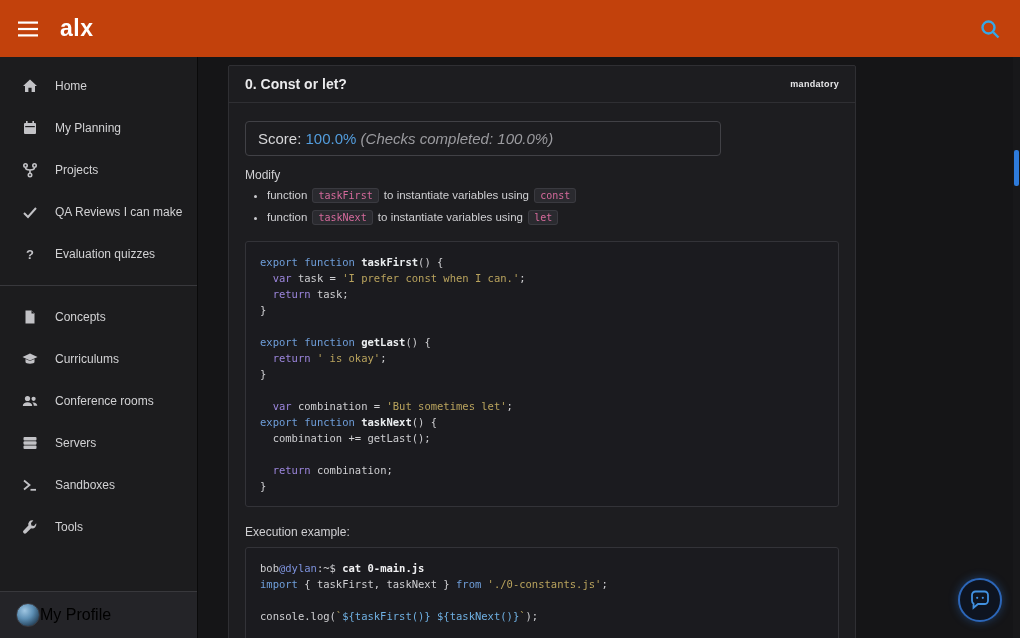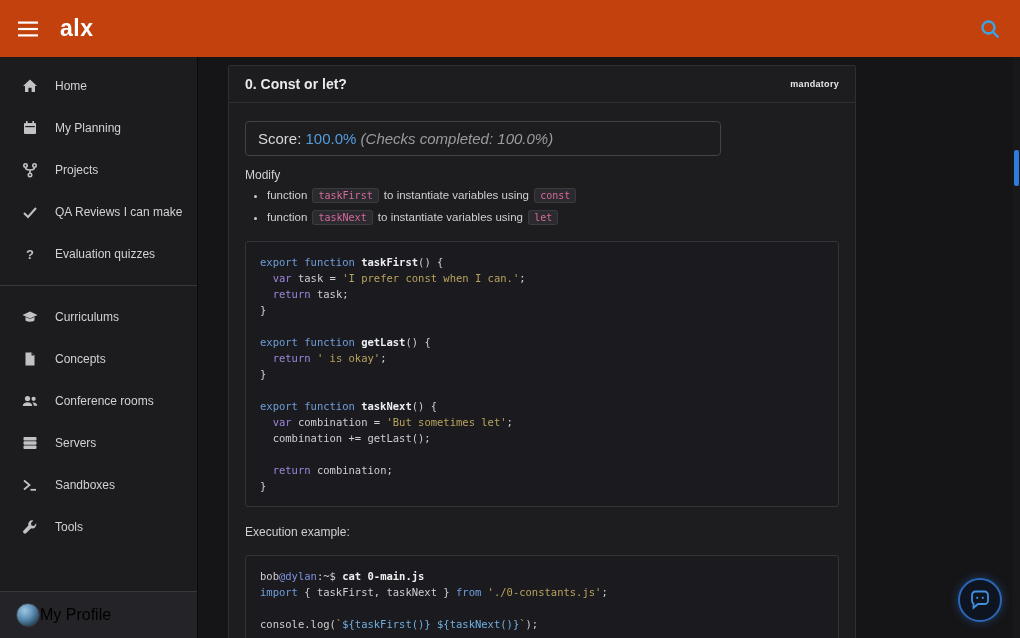--- a/index.html
+++ b/index.html
@@ -75,21 +75,21 @@
   }
   .code-line { white-space:pre; min-height:16px; }
   .tok-kw   { color:#6f9fdb; }
   .tok-kw2  { color:#9c86dd; }
   .tok-fn   { color:#eceff1; font-weight:bold; }
   .tok-str  { color:#b9a35d; }
   .tok-pl   { color:#cfcfd2; }
   .tok-cmd  { color:#f0f0f2; font-weight:bold; }
   .tok-host { color:#7d92dd; }
   .tok-tpl  { color:#6fb0e2; }
-  .exec-label { margin:18px 16px 16px; font-size:12px; color:#cfcfd2; }
+  .exec-label { margin:18px 16px 8px; font-size:12px; color:#cfcfd2; }
   
   .scroll-track { position:absolute; right:0; top:57px; bottom:0; width:7px; background:#18181a; z-index:30; }
   .scroll-thumb { position:absolute; right:1px; top:93px; width:5px; height:36px; background:#2e7bdb; border-radius:2px; }
   
   .chat-btn {
     position:absolute; right:18px; bottom:16px; width:44px; height:44px;
     border-radius:50%; background:#0e1420; border:2px solid #2c66b8;
     box-shadow:0 0 10px rgba(45,110,200,0.45);
     display:flex; align-items:center; justify-content:center; cursor:pointer; z-index:40;
   }
@@ -161,35 +161,35 @@
           <span class="side-icon">
             <svg viewBox="0 0 16 16" width="16" height="16">
               <text x="8" y="12.5" font-size="13" font-weight="bold" text-anchor="middle" fill="currentColor" font-family="Liberation Sans, sans-serif">?</text>
             </svg>
           </span>
           <span class="side-label">Evaluation quizzes</span>
         </div>
         <div class="divider"></div>
         <div class="side-item">
           <span class="side-icon">
+            <svg viewBox="0 0 16 16" width="16" height="16">
+              <path fill="currentColor" d="M3.5 1.5h6l3 3v10h-9z"></path>
+              <path fill="#1c1c1e" d="M9.5 1.5l3 3h-3z"></path>
+            </svg>
+          </span>
+          <span class="side-label">Concepts</span>
+        </div>
+        <div class="side-item">
+          <span class="side-icon">
             <svg viewBox="0 0 16 16" width="16" height="16" fill="currentColor">
               <path d="M8 2.5L15.5 6 8 9.5.5 6z"></path>
               <path d="M3.5 7.9V11c0 .9 2 1.7 4.5 1.7s4.5-.8 4.5-1.7V7.9L8 10z"></path>
             </svg>
           </span>
           <span class="side-label">Curriculums</span>
-        </div>
-        <div class="side-item">
-          <span class="side-icon">
-            <svg viewBox="0 0 16 16" width="16" height="16">
-              <path fill="currentColor" d="M3.5 1.5h6l3 3v10h-9z"></path>
-              <path fill="#1c1c1e" d="M9.5 1.5l3 3h-3z"></path>
-            </svg>
-          </span>
-          <span class="side-label">Concepts</span>
         </div>
         <div class="side-item">
           <span class="side-icon">
             <svg viewBox="0 0 16 16" width="16" height="16" fill="currentColor">
               <circle cx="5.5" cy="5.5" r="2.6"></circle>
               <path d="M.8 13c0-2.4 2.2-3.7 4.7-3.7s4.7 1.3 4.7 3.7z"></path>
               <circle cx="11.6" cy="5.8" r="2.1"></circle>
               <path d="M11.4 9.4c2.1.1 3.9 1.3 3.9 3.3h-3.5c0-1.3-.6-2.4-1.6-3.1.4-.1.8-.2 1.2-.2z"></path>
             </svg>
           </span>
@@ -251,22 +251,22 @@
       <div class="code-block">
           <div class="code-line"><span class="tok-kw">export function </span><span class="tok-fn">taskFirst</span><span class="tok-pl">() {</span></div>
           <div class="code-line"><span class="tok-pl">  </span><span class="tok-kw2">var</span><span class="tok-pl"> task = </span><span class="tok-str">'I prefer const when I can.'</span><span class="tok-pl">;</span></div>
           <div class="code-line"><span class="tok-pl">  </span><span class="tok-kw2">return</span><span class="tok-pl"> task;</span></div>
           <div class="code-line"><span class="tok-pl">}</span></div>
           <div class="code-line">&nbsp;</div>
           <div class="code-line"><span class="tok-kw">export function </span><span class="tok-fn">getLast</span><span class="tok-pl">() {</span></div>
           <div class="code-line"><span class="tok-pl">  </span><span class="tok-kw2">return</span><span class="tok-pl"> </span><span class="tok-str">' is okay'</span><span class="tok-pl">;</span></div>
           <div class="code-line"><span class="tok-pl">}</span></div>
           <div class="code-line">&nbsp;</div>
+          <div class="code-line"><span class="tok-pl">  </span><span class="tok-kw2">var</span><span class="tok-pl"> combination = </span><span class="tok-str">'But sometimes let'</span><span class="tok-pl">;</span></div>
           <div class="code-line"><span class="tok-kw">export function </span><span class="tok-fn">taskNext</span><span class="tok-pl">() {</span></div>
-          <div class="code-line"><span class="tok-pl">  </span><span class="tok-kw2">var</span><span class="tok-pl"> combination = </span><span class="tok-str">'But sometimes let'</span><span class="tok-pl">;</span></div>
           <div class="code-line"><span class="tok-pl">  combination += getLast();</span></div>
           <div class="code-line">&nbsp;</div>
           <div class="code-line"><span class="tok-pl">  </span><span class="tok-kw2">return</span><span class="tok-pl"> combination;</span></div>
           <div class="code-line"><span class="tok-pl">}</span></div>
         </div>
 
       <p class="exec-label">Execution example:</p>
 
       <div class="code-block">
           <div class="code-line"><span class="tok-pl">bob</span><span class="tok-host">@dylan</span><span class="tok-pl">:~$ </span><span class="tok-cmd">cat 0-main.js</span></div>

